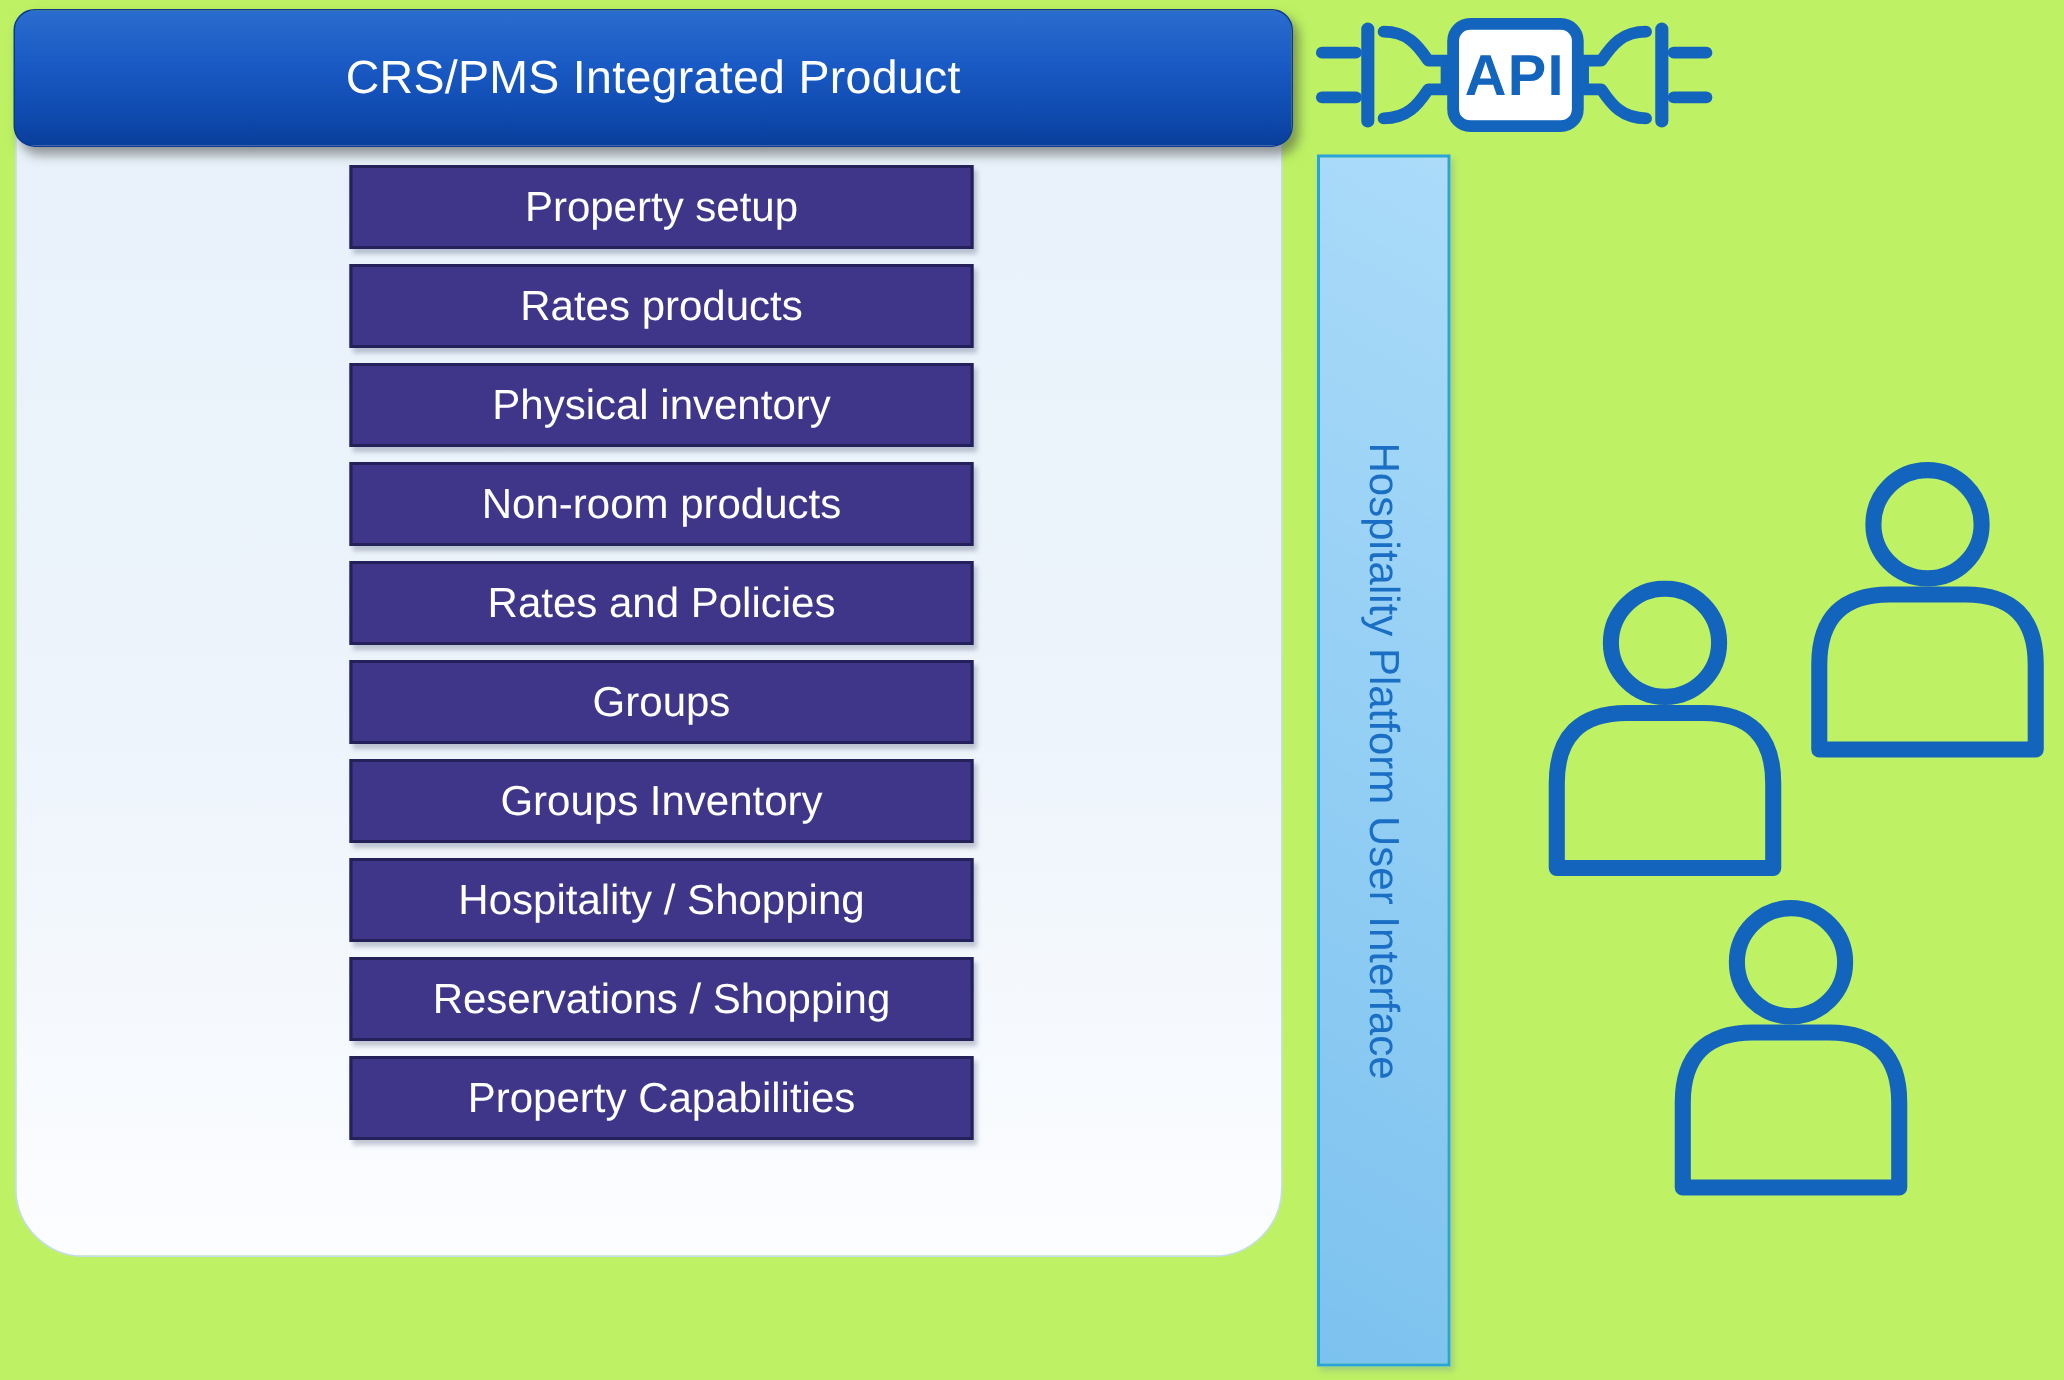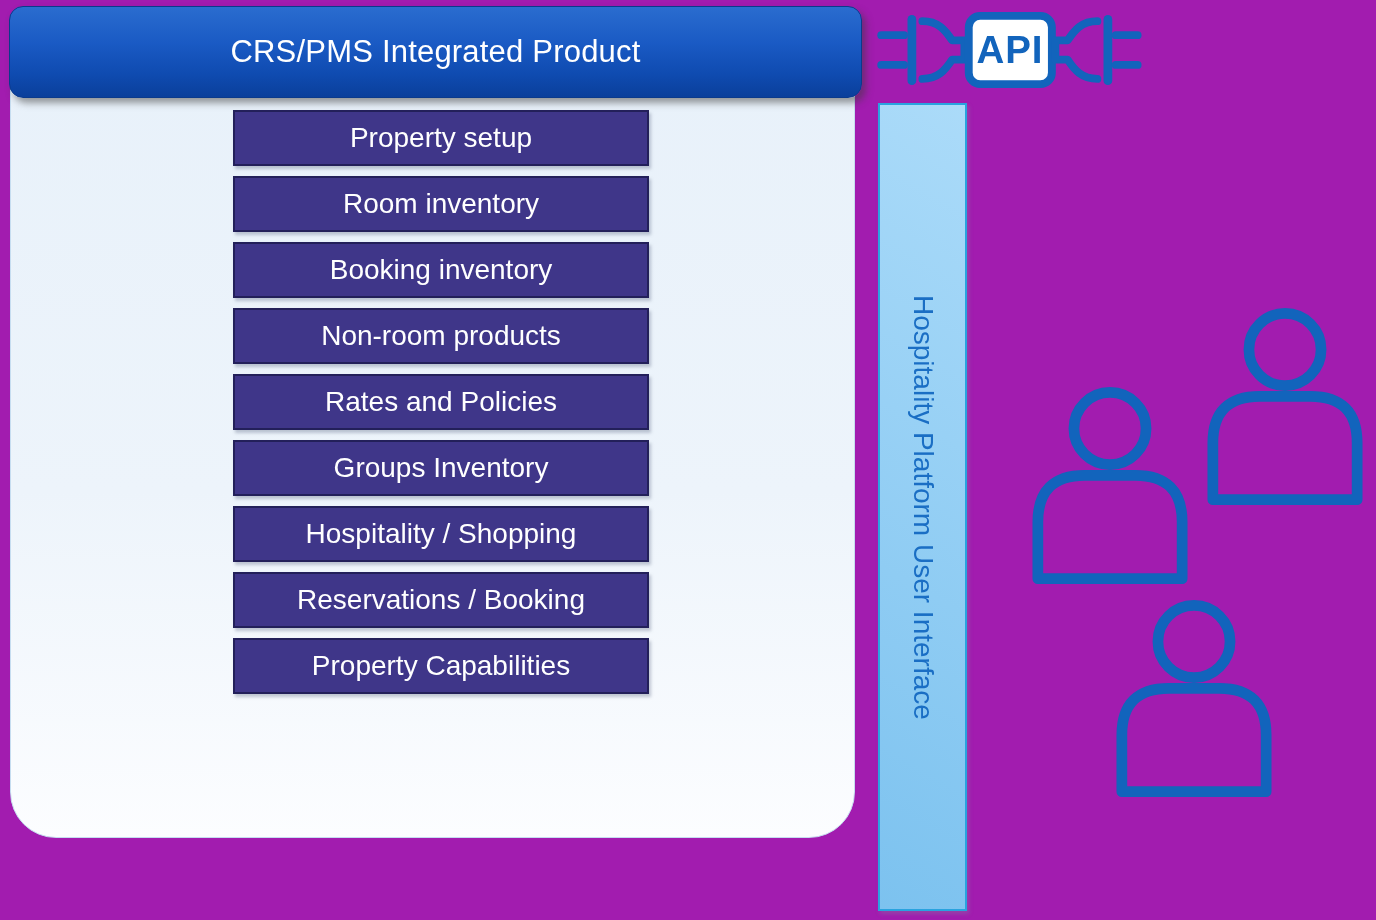--- a/index.html
+++ b/index.html
@@ -1,18 +1,18 @@
 <!DOCTYPE html>
 <html><head>
 <meta charset="utf-8">
 <style>
   * { margin:0; padding:0; box-sizing:border-box; }
   html,body { background:#ffffff; }
   .stage {
-    position:relative; width:1376px; height:920px; background:#a21caf;
+    position:relative; width:1376px; height:920px; background:#bef264;
     font-family:"Liberation Sans", sans-serif; overflow:hidden;
   }
 
   
   .panel {
     position:absolute; left:10px; top:66px; width:845px; height:772px;
     border-radius:18px 18px 46px 46px;
     background:linear-gradient(180deg,#e8f1fa 0%,#edf4fb 55%,#fcfdff 100%);
     border:1px solid #c6ddf0;
   }
@@ -74,27 +74,28 @@
 <div class="stage">
 
   <div class="panel"></div>
 
   <div class="header-banner">
     <div class="title">CRS/PMS Integrated Product</div>
   </div>
 
   <div class="module-list">
     <div class="module-item">Property setup</div>
-    <div class="module-item">Room inventory</div>
-    <div class="module-item">Booking inventory</div>
+    <div class="module-item">Rates products</div>
+    <div class="module-item">Physical inventory</div>
     <div class="module-item">Non-room products</div>
     <div class="module-item">Rates and Policies</div>
+    <div class="module-item">Groups</div>
     <div class="module-item">Groups Inventory</div>
     <div class="module-item">Hospitality / Shopping</div>
-    <div class="module-item">Reservations / Booking</div>
+    <div class="module-item">Reservations / Shopping</div>
     <div class="module-item">Property Capabilities</div>
   </div>
 
   <svg class="api-icon" viewBox="0 0 300 96" fill="none" xmlns="http://www.w3.org/2000/svg">
     <g stroke="#1264bc" stroke-width="9" stroke-linecap="round" stroke-linejoin="round">
 
       <path d="M4 31 H30"></path>
       <path d="M4 65 H30"></path>
 
       <path d="M39 13 V83" stroke-width="10"></path>

